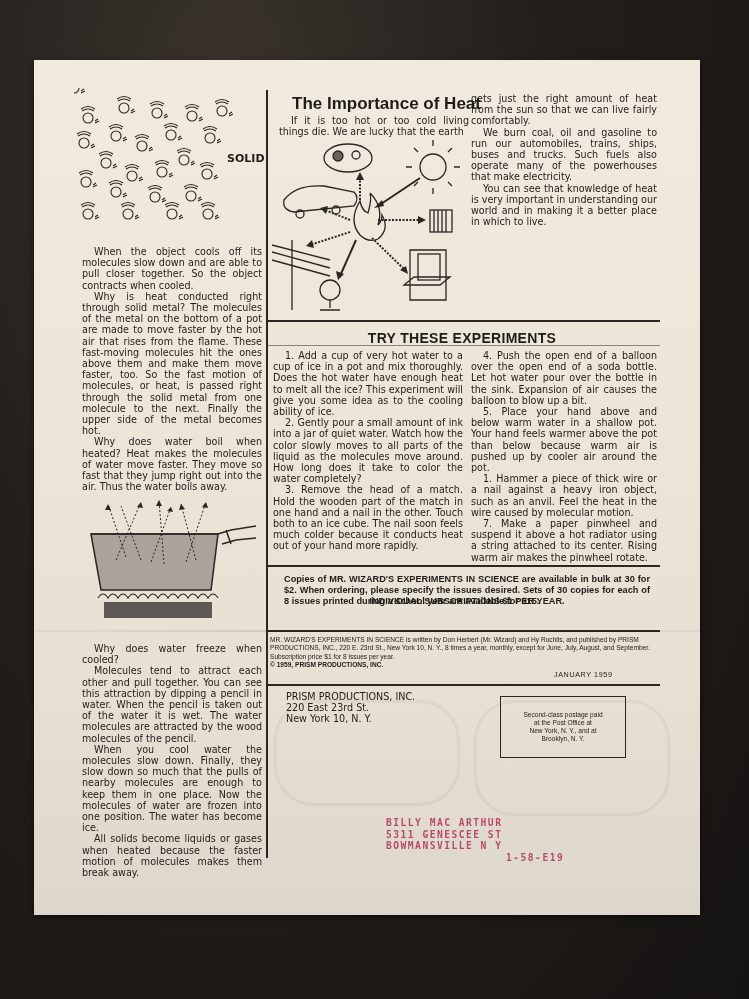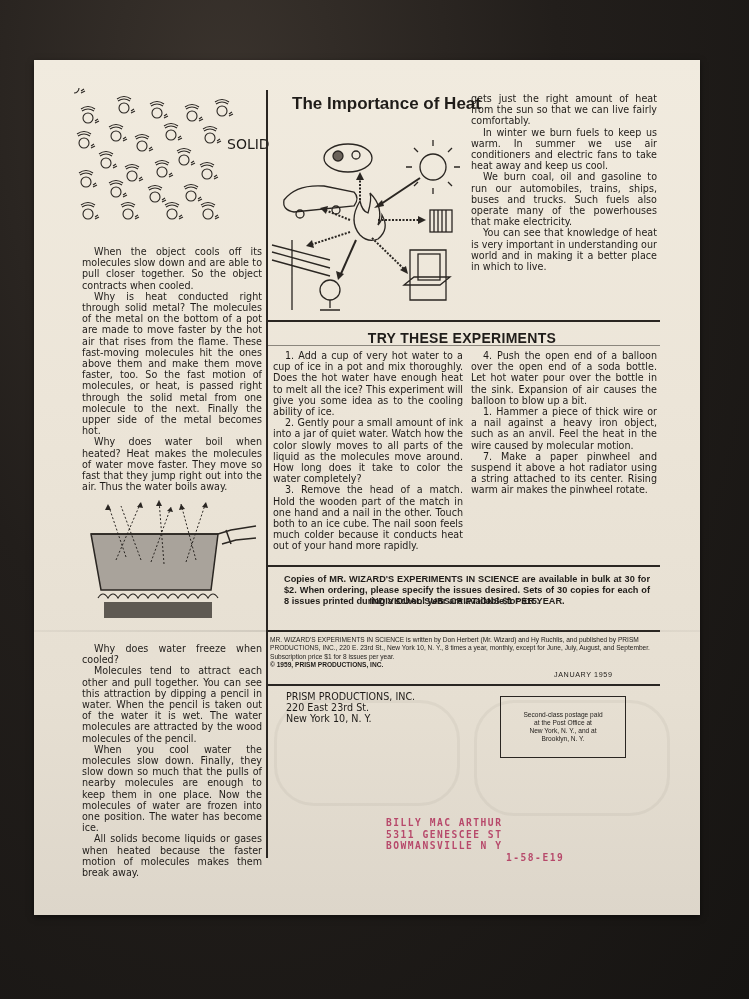--- a/index.html
+++ b/index.html
@@ -26,21 +26,21 @@
   .vline { position:absolute; background:#2a2622; width:1.5px; }
   .hline { position:absolute; background:#2a2622; height:1.5px; }
   .title-heat {
     position:absolute; left:232px; top:34px; width:241px; text-align:center;
     font-weight:bold; font-size:17px; font-family:"Liberation Sans", sans-serif;
   }
   .exp-title {
     position:absolute; left:232px; top:270px; width:392px; text-align:center;
     font-weight:bold; font-size:14px; font-family:"Liberation Sans", sans-serif; letter-spacing:0.3px;
   }
-  .solid-label { position:absolute; left:193px; top:76px; font-size:14px; }
+  .solid-label { position:absolute; left:193px; top:92px; font-size:11px;font-weight:bold; }
   .copies {
     position:absolute; left:250px; top:514px; width:366px;
     font-size:9.2px; line-height:10.8px; font-weight:bold; text-align:justify;
     font-family:"Liberation Sans", sans-serif;
   }
   .copies .sub { display:block; text-align:center; margin-top:-10.8px; }
   .credits {
     position:absolute; left:236px; top:576px; width:380px;
     font-size:6.6px; line-height:8.4px; font-family:"Liberation Sans", sans-serif;
   }
@@ -137,20 +137,23 @@
         <polygon points="120,10 116,15 122,16"></polygon>
         <polygon points="95,12 93,18 99,17"></polygon>
     </g>
     <path d="M12,106 q5,-8 10,0 q5,-8 10,0 q5,-8 10,0 q5,-8 10,0 q5,-8 10,0 q5,-8 10,0 q5,-8 10,0 q5,-8 10,0 q5,-8 10,0 q5,-8 10,0 q5,-8 10,0 q5,-8 10,0" fill="none" stroke="#2a2622" stroke-width="1.2"></path>
     <rect x="18" y="110" width="108" height="16" fill="#5e5952"></rect>
   </svg>
 
   <div class="vline" style="left:232px;top:30px;height:535px;"></div>
 
   <span class="title-heat">The Importance of Heat</span>
+  <div class="col2 txt" style="top:55px;">
+    <p>If it is too hot or too cold living things die. We are lucky that the earth</p>
+  </div>
 
   <svg style="position:absolute;left:236px;top:80px;" width="200" height="175" viewBox="0 0 200 175">
     <g stroke="#2a2622" stroke-width="1.3" fill="none">
       <ellipse cx="78" cy="18" rx="24" ry="14"></ellipse>
       <circle cx="68" cy="16" r="5" fill="#6a625a"></circle>
         <circle cx="86" cy="15" r="4"></circle>
       <circle cx="163" cy="27" r="13"></circle>
       <path d="M163,6 V0 M163,48 V54 M142,27 H136 M184,27 H190 M148,12 l-4,-4 M178,12 l4,-4 M148,42 l-4,4 M178,42 l4,4"></path>
       <path d="M14,60 q12,-16 40,-14 l30,6 q6,6 0,14 l-60,6 q-12,-2 -10,-12 z"></path>
       <circle cx="30" cy="74" r="4"></circle>
@@ -183,36 +186,36 @@
         <polygon points="36,106 42,100 44,108"></polygon>
         <polygon points="138,134 130,130 136,126"></polygon>
       <polygon points="68,140 66,131 74,134"></polygon>
     </g>
   </svg>
 
   <div class="vline" style="left:438px;top:30px;height:240px;opacity:0;"></div>
 
   <div class="col3 txt" style="top:33px;">
     <p style="text-indent:0">gets just the right amount of heat from the sun so that we can live fairly comfortably.</p>
-    <p>In winter we burn fuels to keep us warm. In summer we use air conditioners and electric fans to take heat away and keep us cool.</p>
     <p>We burn coal, oil and gasoline to run our automobiles, trains, ships, buses and trucks. Such fuels also operate many of the powerhouses that make electricity.</p>
     <p>You can see that knowledge of heat is very important in understanding our world and in making it a better place in which to live.</p>
   </div>
 
   <div class="hline" style="left:232px;top:260px;width:394px;height:2px;"></div>
   <span class="exp-title">TRY THESE EXPERIMENTS</span>
   <div class="hline" style="left:232px;top:285px;width:394px;height:1px;opacity:0.5;"></div>
 
   <div class="col2 txt" style="left:239px;top:290px;width:190px;">
     <p>1. Add a cup of very hot water to a cup of ice in a pot and mix thoroughly. Does the hot water have enough heat to melt all the ice? This experiment will give you some idea as to the cooling ability of ice.</p>
     <p>2. Gently pour a small amount of ink into a jar of quiet water. Watch how the color slowly moves to all parts of the liquid as the molecules move around. How long does it take to color the water completely?</p>
     <p>3. Remove the head of a match. Hold the wooden part of the match in one hand and a nail in the other. Touch both to an ice cube. The nail soon feels much colder because it conducts heat out of your hand more rapidly.</p>
   </div>
   <div class="col3 txt" style="left:437px;top:290px;width:186px;">
     <p>4. Push the open end of a balloon over the open end of a soda bottle. Let hot water pour over the bottle in the sink. Expansion of air causes the balloon to blow up a bit.</p>
+    <p>5. Place your hand above and below warm water in a shallow pot. Your hand feels warmer above the pot than below because warm air is pushed up by cooler air around the pot.</p>
     <p>1. Hammer a piece of thick wire or a nail against a heavy iron object, such as an anvil. Feel the heat in the wire caused by molecular motion.</p>
     <p>7. Make a paper pinwheel and suspend it above a hot radiator using a string attached to its center. Rising warm air makes the pinwheel rotate.</p>
   </div>
 
   <div class="hline" style="left:232px;top:505px;width:394px;height:2px;"></div>
   <div class="copies">
     <span>Copies of MR. WIZARD'S EXPERIMENTS IN SCIENCE are available in bulk at 30 for $2. When ordering, please specify the issues desired. Sets of 30 copies for each of 8 issues printed during a school year are available for $15.</span>
     <span class="sub">INDIVIDUAL SUBSCRIPTIONS $1 PER YEAR.</span>
   </div>
   <div class="hline" style="left:232px;top:570px;width:394px;height:2px;"></div>

